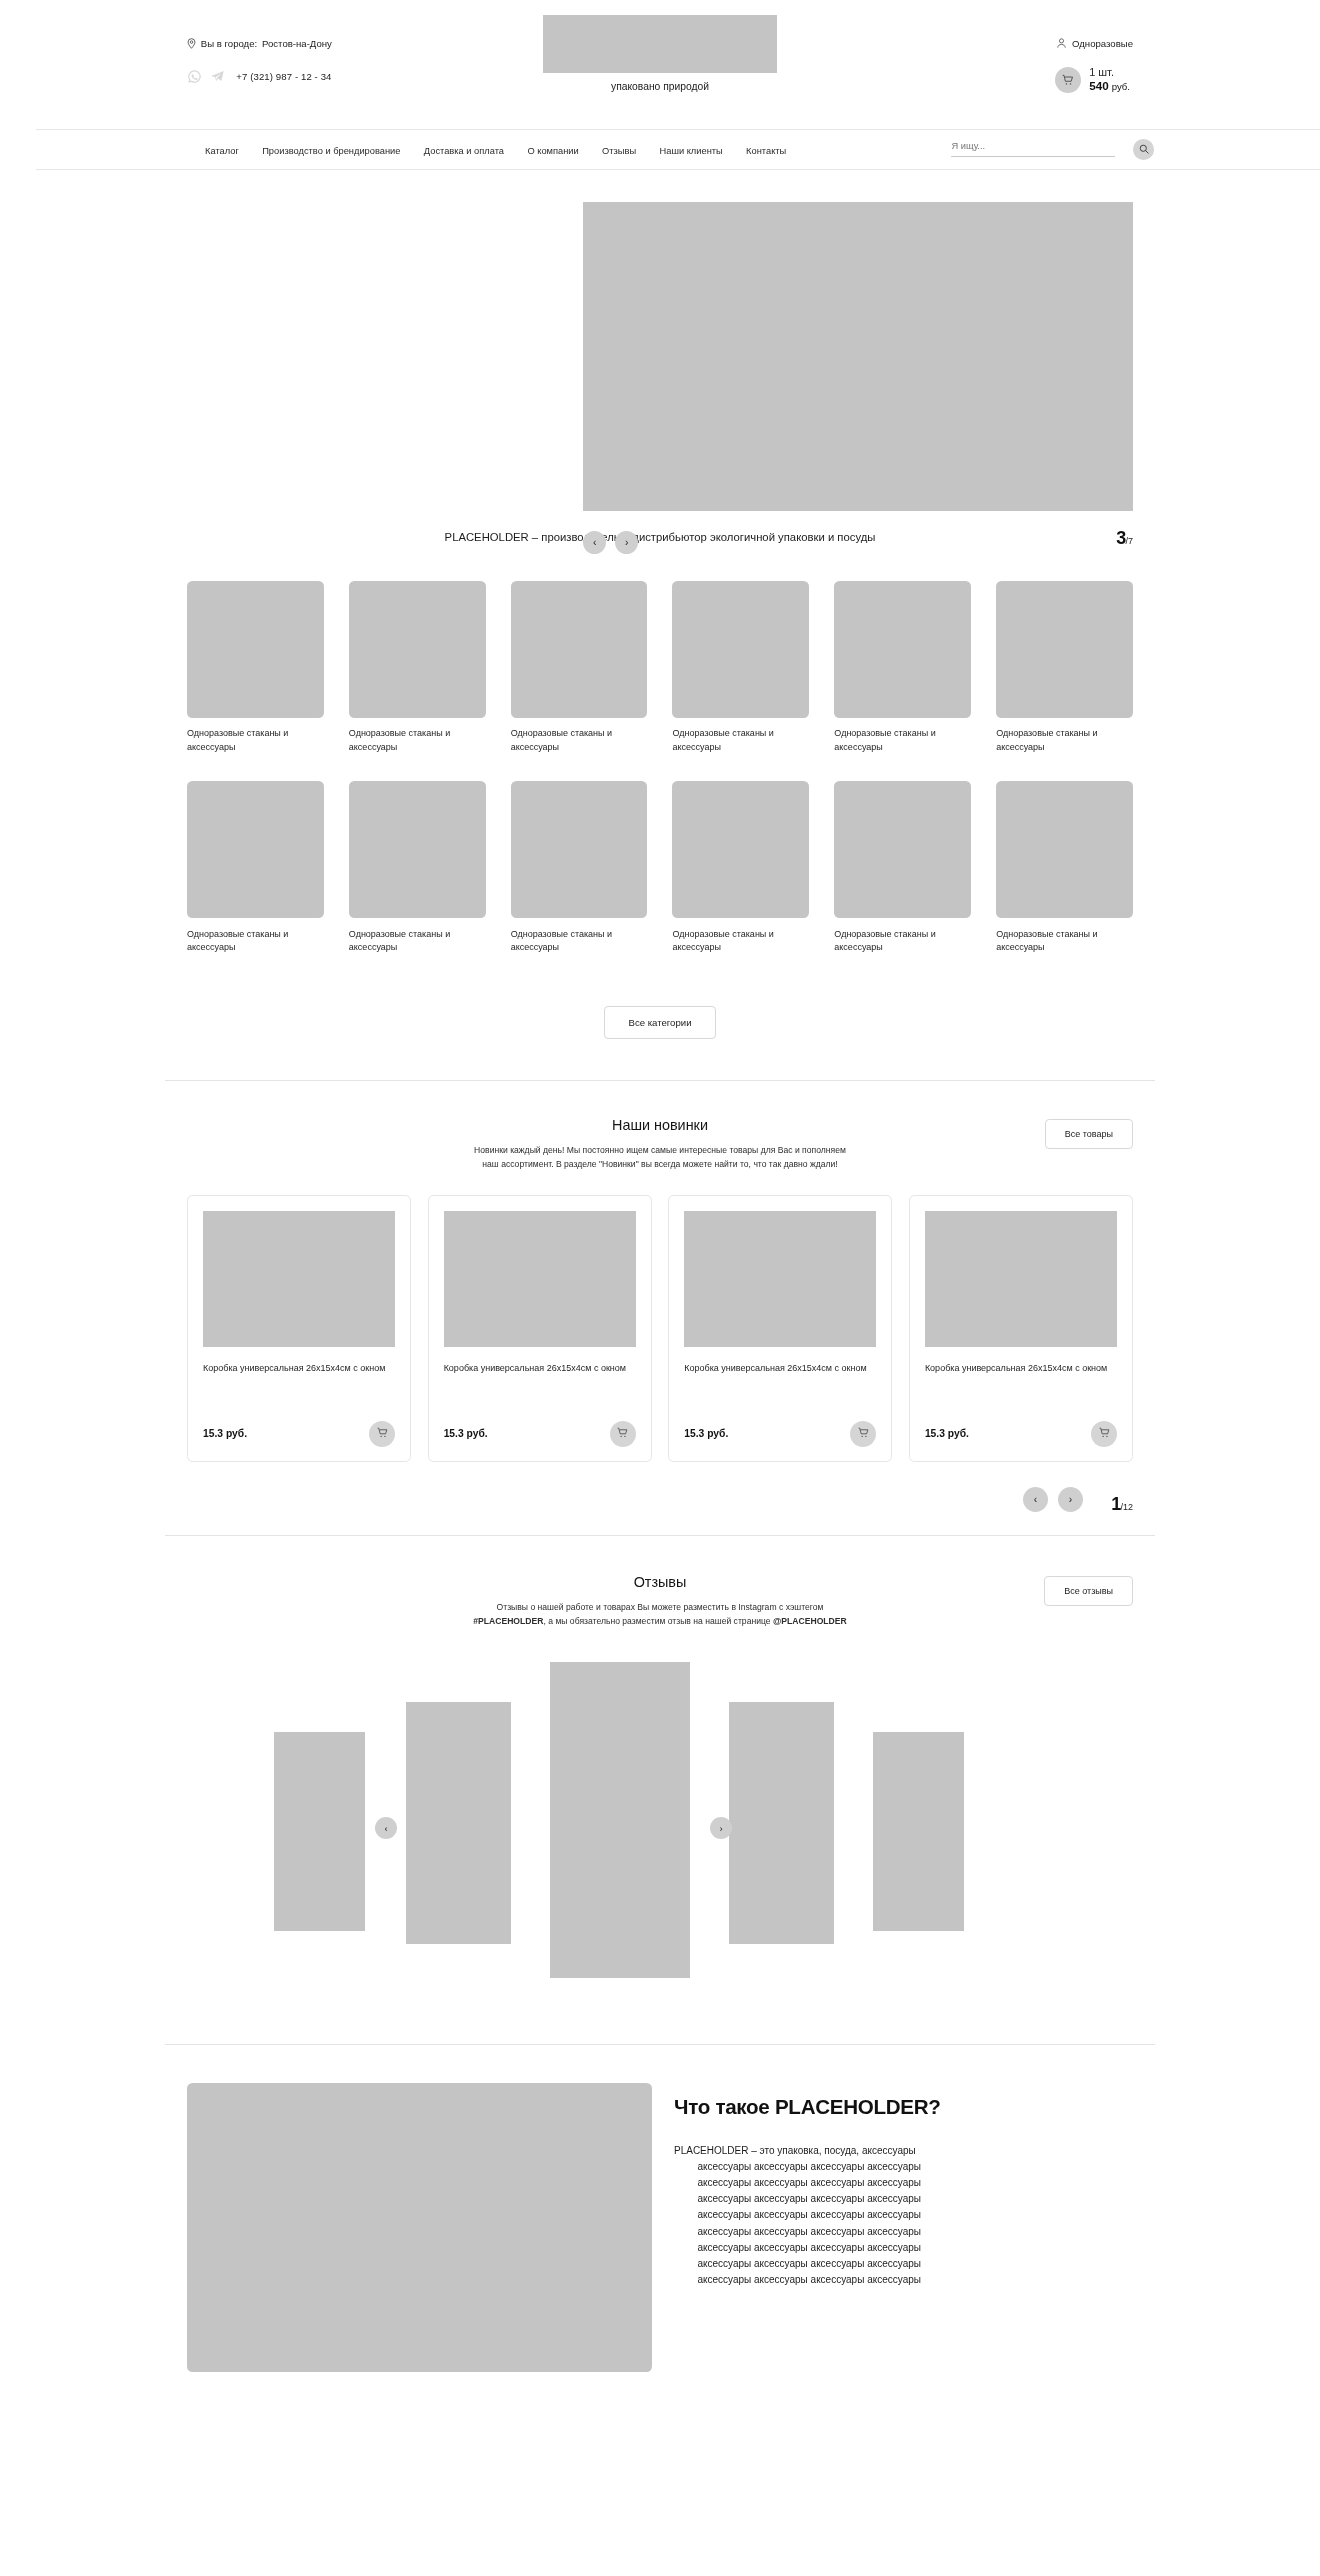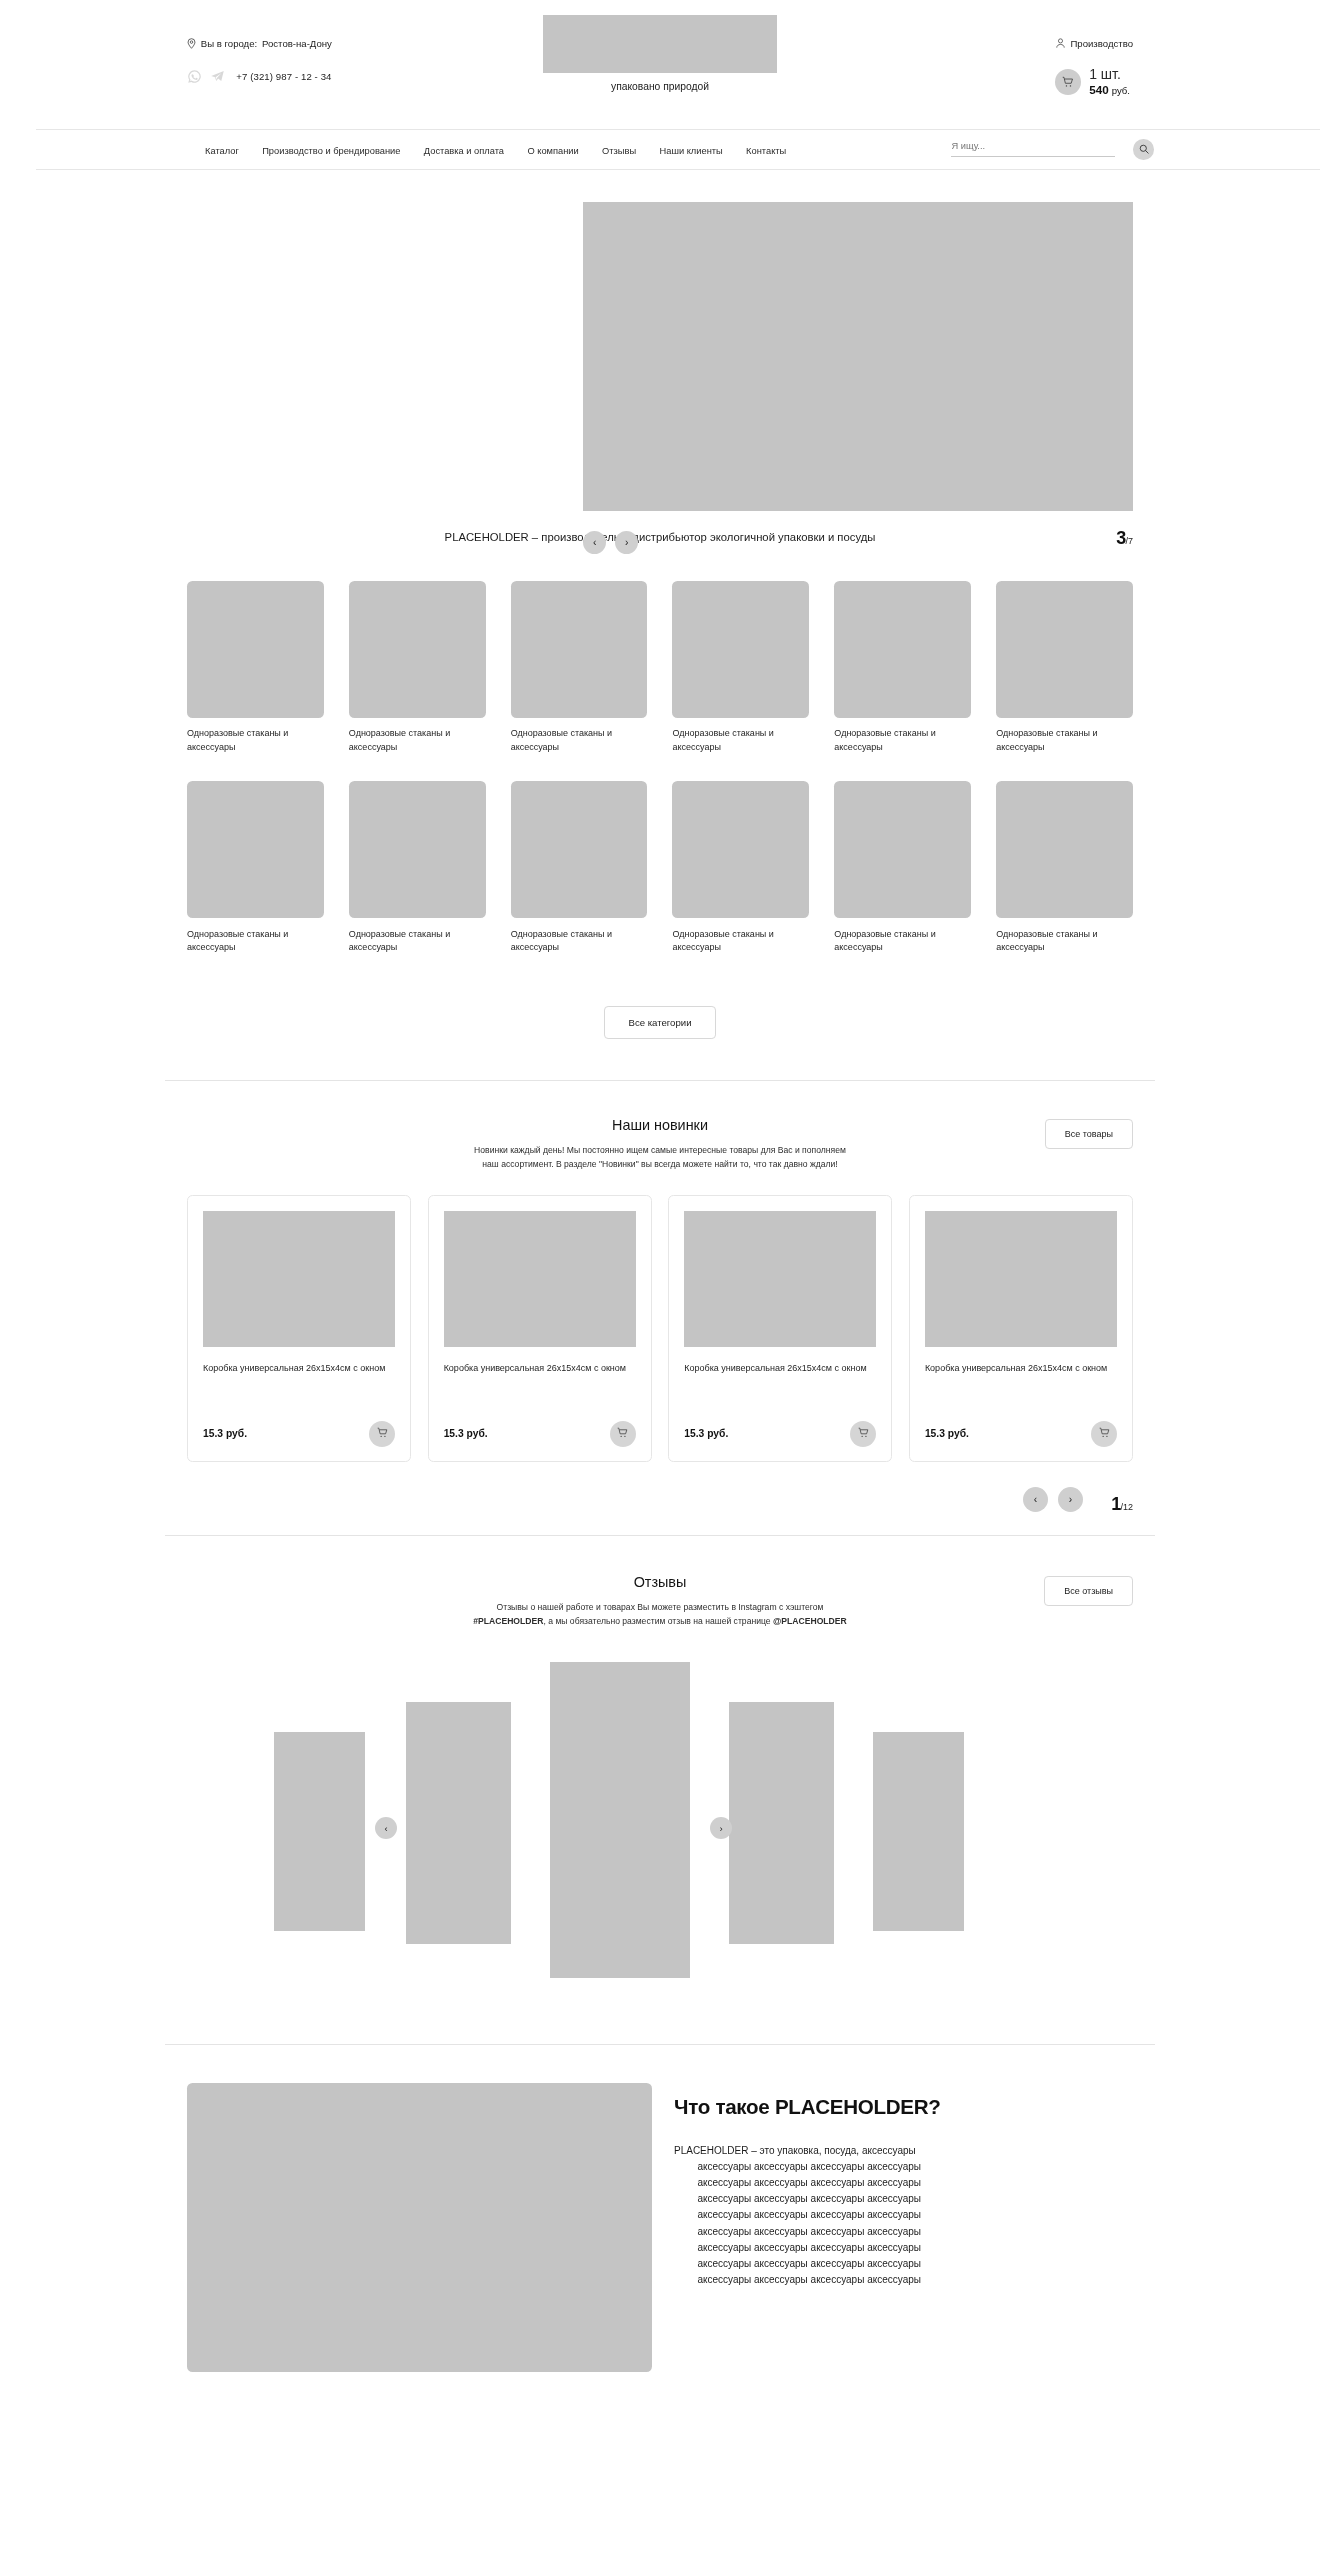--- a/index.html
+++ b/index.html
@@ -31,21 +31,21 @@
   .logo-tag { margin-top: 8.3px; font-size: 10.3px; color:#1c1c1c; }
 
   .auth { position:absolute; right: 22px; top: 38px; display:flex; align-items:center; gap:5.5px;
           font-size: 9.6px; white-space:nowrap; }
   .user-icon { width: 9px; height: 10.3px; }
 
   .cart { position:absolute; right: 25px; top: 66px; display:flex; align-items:center; gap:8.3px; }
   .cart-circle { width: 26px; height: 26px; border-radius:50%; background:#cdcdcd;
                  display:flex; align-items:center; justify-content:center; }
   .cart-text { line-height: 1.22; }
-  .cart-qty { font-size: 14px; color:#2a2a2a; }
+  .cart-qty { font-size: 11px; color:#2a2a2a; }
   .cart-sum { font-size: 11px; color:#111; }
   .cart-sum b { font-weight: 700; font-size: 11.7px; }
   .cart-sum span { font-weight: 400; font-size:9.6px; }
 
   
   .navbar { border-top: 0.7px solid #e6e6e6; border-bottom: 0.7px solid #e6e6e6; height: 41px; margin-left: 36px; }
   .navbar-inner { width:990px; margin:0 auto; height:41px; position:relative; display:flex; align-items:center; }
   .nav-links { display:flex; align-items:center; gap: 23.4px; margin-left: 22px; }
   .nav-links a { font-size: 9.3px; color:#2b2b2b; text-decoration:none; white-space:nowrap; }
   .search { position:absolute; right: 19px; top: 9px; display:flex; align-items:flex-start; gap: 18px; }
@@ -167,21 +167,21 @@
         <div class="logo-tag">упаковано природой</div>
       </div>
 
       <div class="auth">
         <span class="user-icon">
           <svg width="9" height="10.3" viewBox="0 0 14 16" fill="none" stroke="#333" stroke-width="1.1">
             <circle cx="7" cy="4.5" r="3.2"></circle>
             <path d="M1.2 15c0-3.2 2.6-5 5.8-5s5.8 1.8 5.8 5"></path>
           </svg>
         </span>
-        <span>Производство</span>
+        <span>Одноразовые</span>
       </div>
 
       <div class="cart">
         <span class="cart-circle">
           <svg width="13.8" height="13.8" viewBox="0 0 24 24" fill="none" stroke="#3a3a3a" stroke-width="1.4">
             <path d="M3 4h2.2l2.4 10.4h10.1L20 7H6.4"></path>
             <circle cx="9.5" cy="19" r="1.2" fill="#3a3a3a" stroke="none"></circle>
             <circle cx="16.5" cy="19" r="1.2" fill="#3a3a3a" stroke="none"></circle>
           </svg>
         </span>

